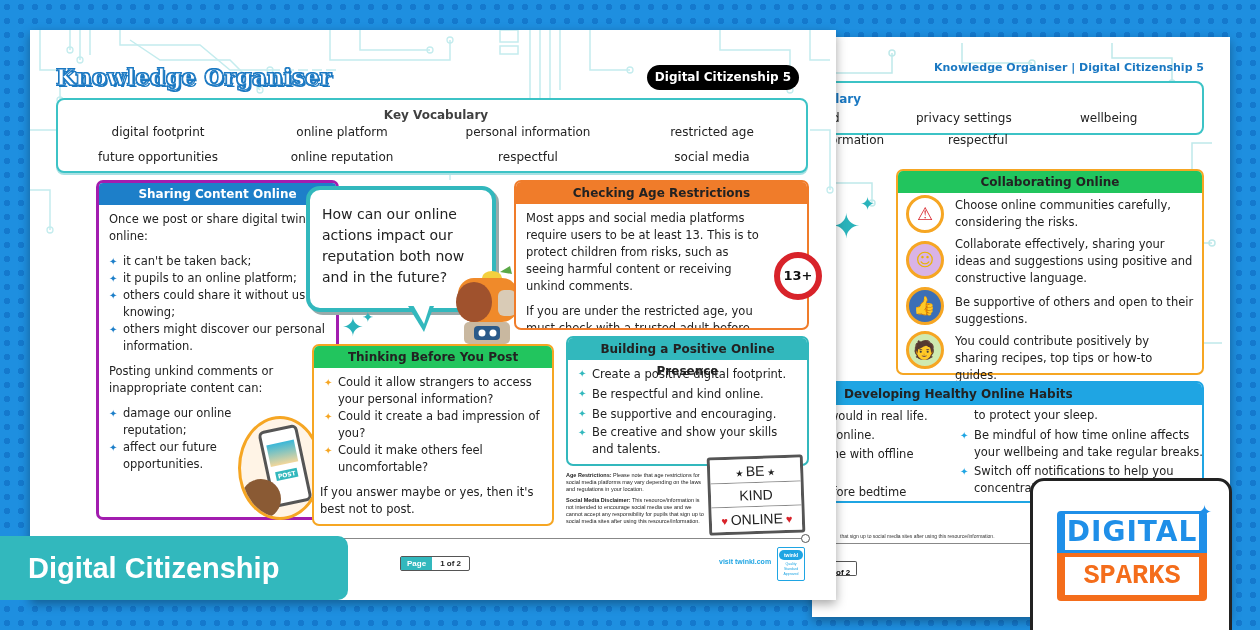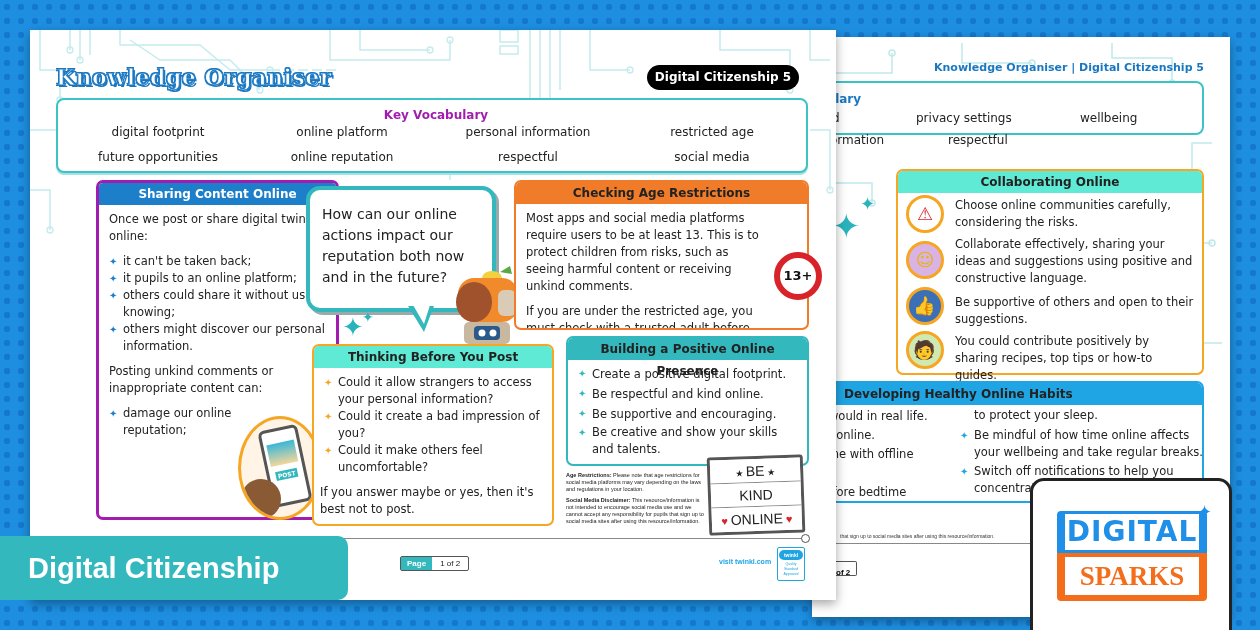--- a/index.html
+++ b/index.html
@@ -49,42 +49,42 @@
     background: #000000; color: #fff; border-radius: 13px;
     font-weight: bold; font-size: 12px; text-align: center; line-height: 25px;
   }
   .vocab {
     position: absolute; left: 26px; top: 68px; width: 752px; height: 75px;
     border: 2px solid #3cc3c6; border-radius: 8px; background: #fff;
     box-shadow: 0 2px 0 #a8e1e3;
   }
   .vocab .vt {
     position: absolute; left: 8px; right: 0; top: 8px; text-align: center;
-    color: #a21caf; font-weight: bold; font-size: 12px;
+    color: #404040; font-weight: bold; font-size: 12px;
   }
   .vocab .w { position: absolute; font-size: 12px; color: #222; transform: translateX(-50%); white-space: nowrap; }
   .box {
     position: absolute; background: #fff; border-radius: 7px; overflow: hidden;
   }
   .box .bh {
     height: 22px; line-height: 22px; text-align: center;
     font-weight: bold; font-size: 12px;
   }
   .box .bb { padding: 6px 10px; font-size: 11.5px; color: #222; line-height: 17px; }
   .box p { margin-bottom: 8px; }
   .box ul { list-style: none; margin-bottom: 8px; }
   .box li { position: relative; padding-left: 14px; }
   .box li::before { content: "\2726"; position: absolute; left: 0; top: 0; font-size: 10px; }
   .blue-box { border: 3px solid #a21caf; margin-left: 40px; }
   .blue-box .bh { background: #1d7fc9; color: #fff; }
   .blue-box li::before { color: #1d7fc9; }
   .orange-box { border: 2px solid #f07c2a; }
   .orange-box .bh { background: #f07c2a; color: #222; }
   .amber-box { border: 2px solid #f6a623; }
-  .amber-box .bh { background: #5eead4; color: #222; }
+  .amber-box .bh { background: #22c55e; color: #222; }
   .amber-box li::before { color: #f6a623; }
   .teal-box { border: 2px solid #32b8bd; }
   .teal-box .bh { background: #32b8bd; color: #222; }
   .teal-box li::before { color: #32b8bd; }
   .sky-box { border: 2px solid #1fa5e3; }
   .sky-box .bh { background: #1fa5e3; color: #222; text-align: left; padding-left: 12px; }
   .bubble {
     position: absolute; left: 276px; top: 156px; width: 190px; height: 126px;
     background: #fff; border: 4px solid #32b8bd; border-radius: 14px;
     box-shadow: 3px 3px 0 #9aa;
@@ -120,21 +120,21 @@
   }
   .lightbox .ln {
     height: 24px; border-bottom: 1px solid #888; background: #fff; text-align: center;
     font-family: "Liberation Sans", sans-serif; font-size: 14px; line-height: 24px; color: #222;
   }
   .lightbox .heart { color: #d8232a; font-size: 11px; }
   .footer-line { position: absolute; left: 30px; top: 508px; width: 742px; height: 1px; background: #888; }
   .footer-dot { position: absolute; left: 771px; top: 504px; width: 9px; height: 9px; border: 1px solid #555; border-radius: 50%; background: #fff; }
   .page-ind { position: absolute; left: 370px; top: 526px; height: 15px; display: flex; border: 1px solid #555; border-radius: 2px; font-family: "Liberation Sans", sans-serif; font-size: 8px; }
   .page-ind .pl { background: #32b8bd; color: #fff; padding: 0 6px; line-height: 13px; font-weight: bold; }
-  .page-ind .pv { padding: 0 8px; line-height: 13px; color: #222; font-weight: normal; }
+  .page-ind .pv { padding: 0 8px; line-height: 13px; color: #222; font-weight: bold; }
   .visit { position: absolute; left: 689px; top: 528px; font-family: "Liberation Sans", sans-serif; font-size: 7px; color: #1fa5e3; font-weight: bold; }
   .twinkl-badge {
     position: absolute; left: 747px; top: 517px; width: 28px; height: 34px;
     border: 1px solid #1fa5e3; border-radius: 2px; background: #fff; text-align: center;
   }
   .twinkl-badge .cloud { margin: 2px auto 0; width: 24px; height: 10px; background: #1fa5e3; border-radius: 6px; color: #fff; font-size: 5px; line-height: 10px; font-family: "Liberation Sans", sans-serif; font-weight: bold; }
   .twinkl-badge .ap { font-size: 3.5px; color: #1fa5e3; font-family: "Liberation Sans", sans-serif; line-height: 5px; margin-top: 2px; }
   
   .dc-banner {
     position: absolute; left: 0; top: 536px; width: 348px; height: 64px;
@@ -155,21 +155,21 @@
     position: absolute; left: 8px; top: 3px; right: 8px; bottom: 3px; background: #fff;
     color: #1f8fe8; font-family: "DejaVu Sans", sans-serif; font-weight: bold; font-size: 28px;
     text-align: center; line-height: 36px; letter-spacing: 1px;
   }
   .ds-sparks {
     position: absolute; left: 0; top: 42px; width: 150px; height: 48px;
     background: #f46d1b; border-radius: 0 0 4px 4px;
   }
   .ds-sparks span {
     position: absolute; left: 8px; top: 4px; right: 8px; bottom: 6px; background: #fff;
-    color: #f46d1b; font-family: Liberation Serif, serif; font-weight: bold; font-size: 27px;
+    color: #f46d1b; font-family: Liberation Mono, monospace; font-weight: bold; font-size: 27px;
     text-align: center; line-height: 38px;
   }
   .ds-star { position: absolute; left: 140px; top: -10px; color: #1f8fe8; font-size: 18px; }
   
   .ci { position: absolute; width: 38px; height: 38px; border-radius: 50%; border: 3px solid #f6a623; background: #fff; text-align: center; line-height: 32px; font-size: 18px; }
   .collab-text { position: absolute; font-size: 11.5px; line-height: 17px; color: #222; }
 </style>
 </head>
 <body>
 
@@ -293,20 +293,21 @@
       <p>Once we post or share digital twinkl online:</p>
       <ul>
         <li>it can't be taken back;</li>
         <li>it pupils to an online platform;</li>
         <li>others could share it without us knowing;</li>
         <li>others might discover our personal information.</li>
       </ul>
       <p>Posting unkind comments or inappropriate content can:</p>
       <ul style="width:160px">
         <li>damage our online reputation;</li>
+        <li>affect our future opportunities.</li>
       </ul>
     </div>
   </div>
   <div class="phone-circle">
     <div style="position:absolute;left:24px;top:8px;width:40px;height:78px;background:#fff;border:3px solid #555;border-radius:6px;transform:rotate(-12deg)">
       <div style="margin:12px 3px 0;height:22px;background:linear-gradient(#3ab7d8,#f2d79b)"></div>
       <div style="margin:6px 6px;height:9px;background:#32b8bd;color:#fff;font-size:6px;line-height:9px;text-align:center;font-weight:bold">POST</div>
     </div>
     <div style="position:absolute;left:0;top:60px;width:40px;height:40px;background:#8a5a34;border-radius:50%"></div>
   </div>

